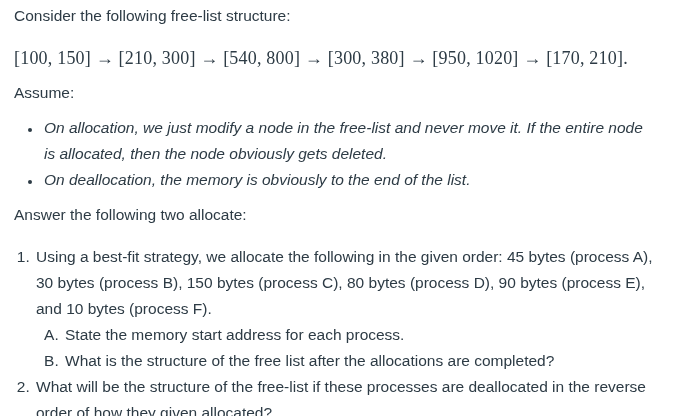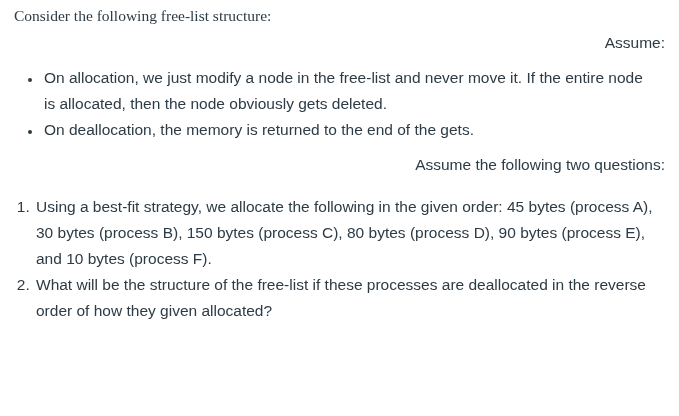--- a/index.html
+++ b/index.html
@@ -17,33 +17,34 @@
     font-size: 15.5px;
     line-height: 26px;
     overflow: hidden;
   }
   .question-text {
     padding: 3px 14px 0 14px;
     width: 100%;
     height: 100%;
   }
   p { margin: 0; }
-  p.spaced { margin-bottom: 9px; text-align: right; }
-  p.intro { margin-bottom: 1px; font-family: Liberation Serif, serif; }
+  p.spaced { margin-bottom: 9px; }
+  p.intro { margin-bottom: 16px; }
   .math-line {
     font-family: "Liberation Serif", serif;
     font-size: 18px;
     line-height: 26px;
     margin-bottom: 9px;
     letter-spacing: 0.2px;
   }
   ul.assumptions {
     margin: 9px 16px 9px 0;
     padding-left: 28px;
     list-style-type: disc;
+    font-style: italic;
   }
   ul.assumptions li::marker { font-size: 0.75em; }
   ol.questions {
     margin: 16px 0 0 0;
     padding-left: 20px;
     list-style-type: decimal;
   }
   ol.sub-questions {
     margin: 0;
     padding-left: 27px;
@@ -51,32 +52,37 @@
   }
   li { padding-left: 2px; }
 </style>
 </head>
 <body>
 
 <div class="question-text">
 
   <p class="intro">Consider the following free-list structure:</p>
 
+  <p class="math-line">[100, 150] → [210, 300] → [540, 800] → [300, 380] → [950, 1020] → [170, 210].</p>
 
   <p class="spaced">Assume:</p>
 
   <ul class="assumptions">
     <li>On allocation, we just modify a node in the free-list and never move it. If the entire node is allocated, then the node obviously gets deleted.</li>
-    <li>On deallocation, the memory is returned to the end of the gets.</li>
+    <li>On deallocation, the memory is obviously to the end of the list.</li>
   </ul>
 
-  <p class="spaced">Assume the following two questions:</p>
+  <p class="spaced">Answer the following two allocate:</p>
 
   <ol class="questions">
     <li>
       <span>Using a best-fit strategy, we allocate the following in the given order: 45 bytes (process A), 30 bytes (process B), 150 bytes (process C), 80 bytes (process D), 90 bytes (process E), and 10 bytes (process F).</span>
+      <ol class="sub-questions">
+        <li>State the memory start address for each process.</li>
+        <li>What is the structure of the free list after the allocations are completed?</li>
+      </ol>
     </li>
     <li>
       <span>What will be the structure of the free-list if these processes are deallocated in the reverse order of how they given allocated?</span>
     </li>
   </ol>
 
 </div>
 
 </body></html>

